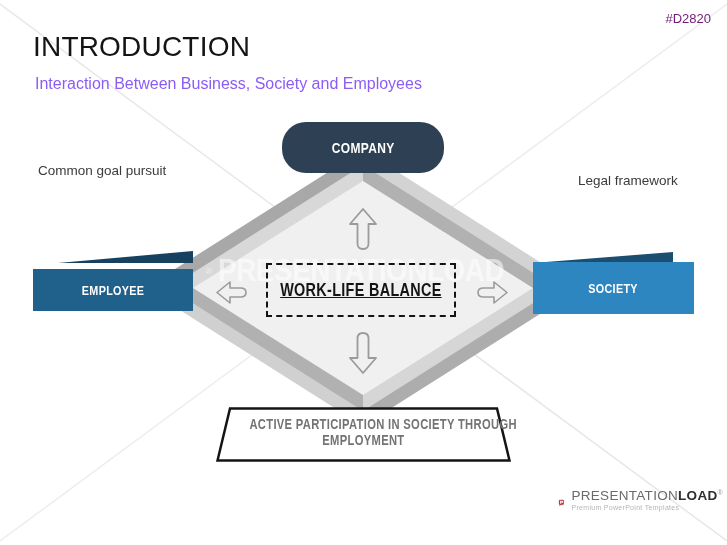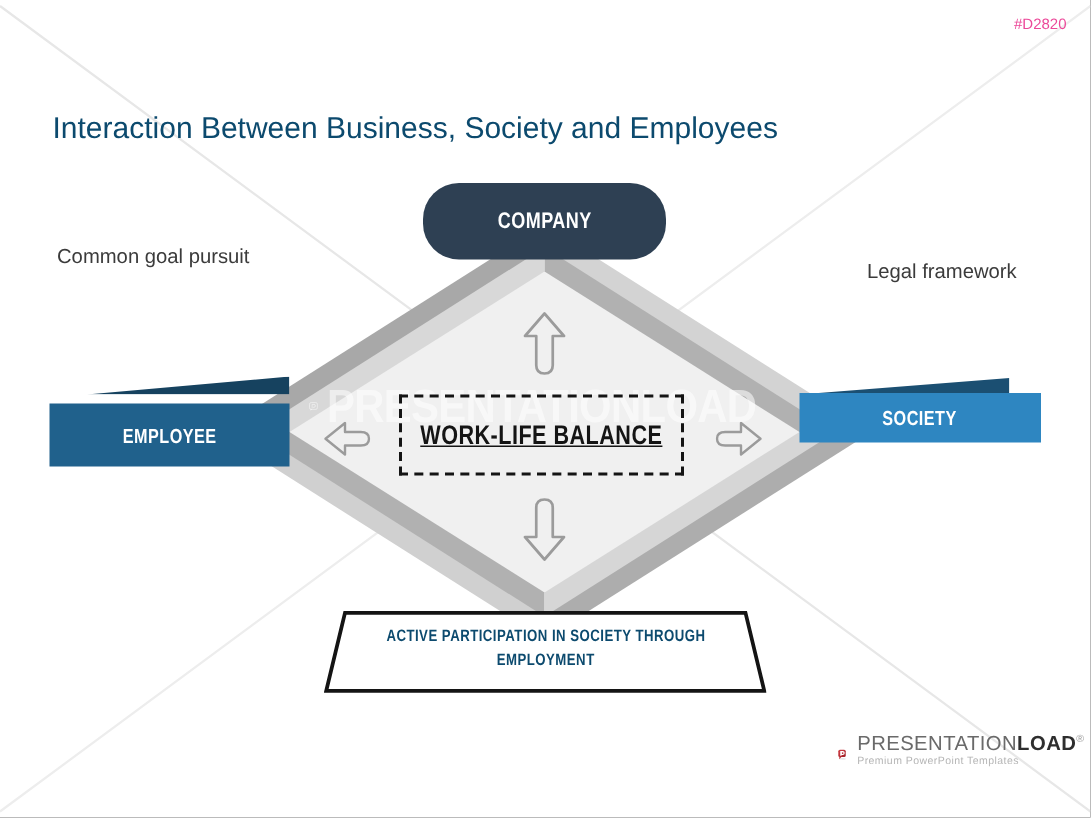--- a/index.html
+++ b/index.html
@@ -7,23 +7,23 @@
     position:relative; width:727px; height:545px; margin:0 auto;
     background:#ffffff; overflow:hidden;
     font-family:"Liberation Sans", sans-serif;
   }
   .abs { position:absolute; }
 
   
   #xlines { position:absolute; inset:0; z-index:1; pointer-events:none; }
 
   
-  .code  { top:11px; right:16px; font-size:10px; color:#ec4899; z-index:6;margin-left:43px; }
+  .code  { top:11px; right:16px; font-size:13px; color:#701a75; z-index:6;margin-left:43px; }
   .title { left:33px; top:31px; font-size:28px; color:#141414; letter-spacing:0.2px; z-index:6; }
-  .subtitle { left:35px; top:75px; font-size:20px; color:#0c4a6e; z-index:6; }
+  .subtitle { left:35px; top:75px; font-size:16px; color:#8b5cf6; z-index:6; }
 
   
   .dia { position:absolute; z-index:2; }
   .quad { position:absolute; inset:0; }
   .q-tl { clip-path:polygon(50% 0%, 50% 50%, 0% 50%); }
   .q-tr { clip-path:polygon(50% 0%, 100% 50%, 50% 50%); }
   .q-br { clip-path:polygon(100% 50%, 50% 100%, 50% 50%); }
   .q-bl { clip-path:polygon(0% 50%, 50% 50%, 50% 100%); }
   #dia-outer  { left:145px; top:150px; width:436px; height:276px; }
   #dia-middle { left:169px; top:165px; width:388px; height:246px; }
@@ -41,21 +41,21 @@
              transform:scaleX(0.9); transform-origin:left center;
              letter-spacing:-0.5px; white-space:nowrap; margin-left:6px; }
 
   
   .node { position:absolute; display:flex; align-items:center; justify-content:center;
           color:#ffffff; z-index:5; }
   .cond { display:inline-block; font-weight:bold; transform:scaleX(0.8);
           transform-origin:center; white-space:nowrap; letter-spacing:0.4px; }
   #box-company  { left:282px; top:122px; width:162px; height:51px; background:#2E4053; font-size:15px;border-radius:24px; }
   #box-employee { left:33px;  top:269px; width:160px; height:42px; background:#20618C; font-size:13.5px; }
-  #box-society  { left:533px; top:262px; width:161px; height:33px; background:#2E86C1; font-size:13.5px; }
+  #box-society  { left:533px; top:262px; width:161px; height:52px; background:#2E86C1; font-size:13.5px; }
   #fold-employee { left:58px; top:251px; width:135px; height:12px; background:#16425F;
                    clip-path:polygon(0 100%,100% 0,100% 100%); z-index:4; }
   #fold-society  { left:533px; top:252px; width:140px; height:11px; background:#1B4F72;
                    clip-path:polygon(0 100%,100% 0,100% 100%); z-index:4; }
 
   
   #box-balance { left:266px; top:263px; width:186px; height:50px;
                  border:2.5px dashed #141414; z-index:5;
                  display:flex; align-items:center; justify-content:center;
                  color:#141414; font-size:18px;text-decoration:underline; }
@@ -68,21 +68,21 @@
   #arrow-right { left:477px; top:281px; transform:scaleX(-1); }
 
   
   .ann { position:absolute; font-size:13.5px; color:#3b3b3b; z-index:6; }
   #ann-left  { left:38px;  top:163px; }
   #ann-right { left:578px; top:173px; }
 
   
   #banner { left:216px; top:407px; width:295px; height:55px; z-index:5; }
   #banner-text { position:absolute; inset:0; padding-top:9px; text-align:center;
-                 color:#0c4a6e; font-size:11px; line-height:16px; }
+                 color:#737373; font-size:14px; line-height:16px; }
 
   
   #brand { left:558px; top:485px; width:165px; height:38px; z-index:6;
            display:flex; align-items:flex-start; }
   #brand-textcol { margin-left:7px; padding-top:3px; }
   #brand-line1 { font-size:13.5px; color:#6a6a6a; letter-spacing:0.3px; white-space:nowrap; }
   #brand-line1 .bold { font-weight:bold; color:#2e2e2e; }
   #brand-line1 .tm { font-size:7px; color:#9a9a9a; vertical-align:super; }
   #brand-line2 { font-size:7px; color:#b5b5b5; margin-top:1px; letter-spacing:0.3px; }
 </style>
@@ -90,20 +90,21 @@
 <body>
 
 <div id="slide">
 
   <svg id="xlines" width="727" height="545" viewBox="0 0 727 545">
     <line x1="0" y1="4" x2="727" y2="541" stroke="#e7e7e7" stroke-width="1.5"></line>
     <line x1="727" y1="4" x2="0" y2="541" stroke="#ededed" stroke-width="1.5"></line>
   </svg>
 
   <div class="abs code">#D2820</div>
+  <div class="abs title">INTRODUCTION</div>
   <div class="abs subtitle">Interaction Between Business, Society and Employees</div>
 
   <div class="dia" id="dia-outer">
     <div class="quad q-tl"></div>
     <div class="quad q-tr"></div>
     <div class="quad q-bl"></div>
     <div class="quad q-br"></div>
   </div>
   <div class="dia" id="dia-middle">
     <div class="quad q-tl"></div>

